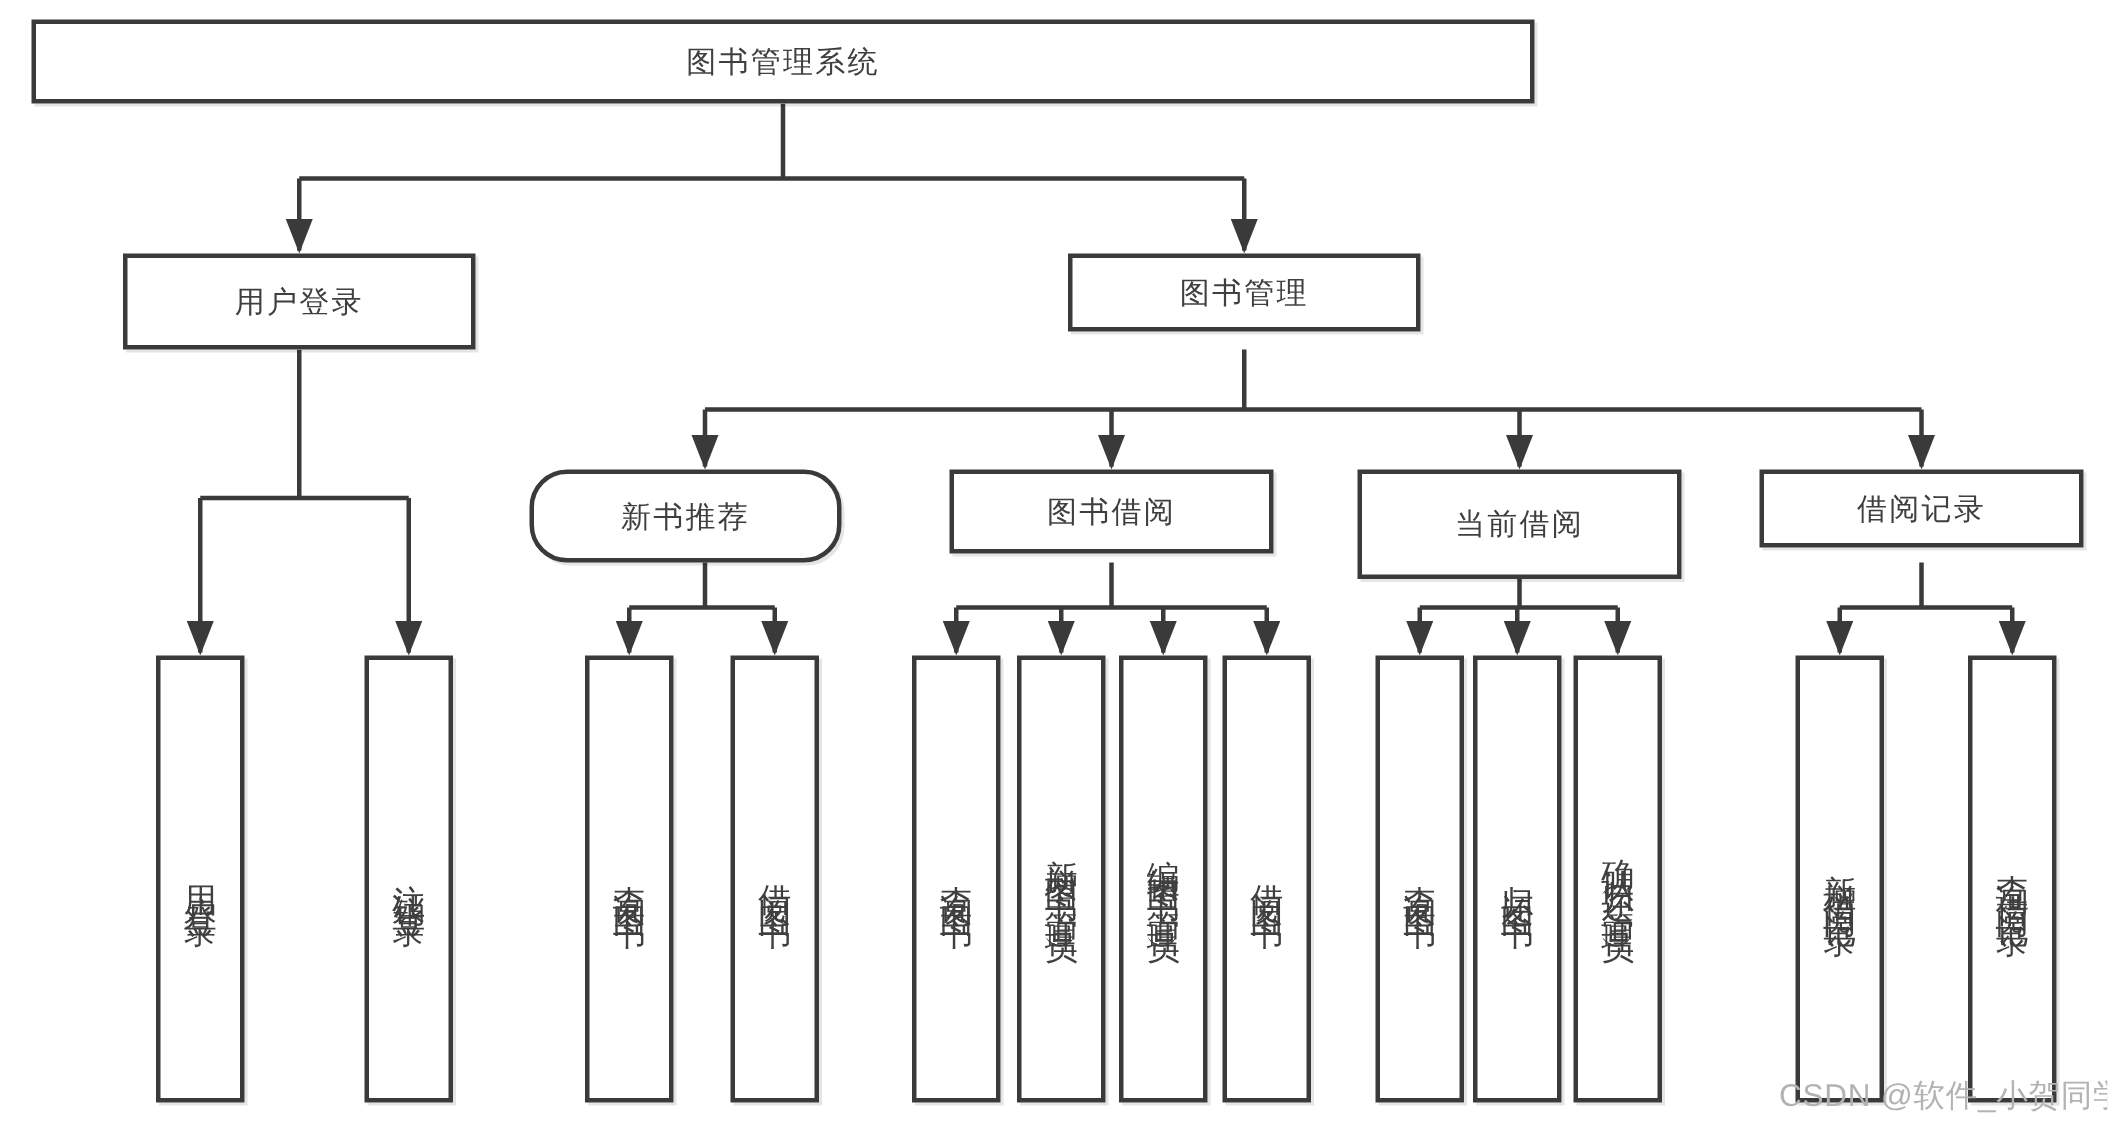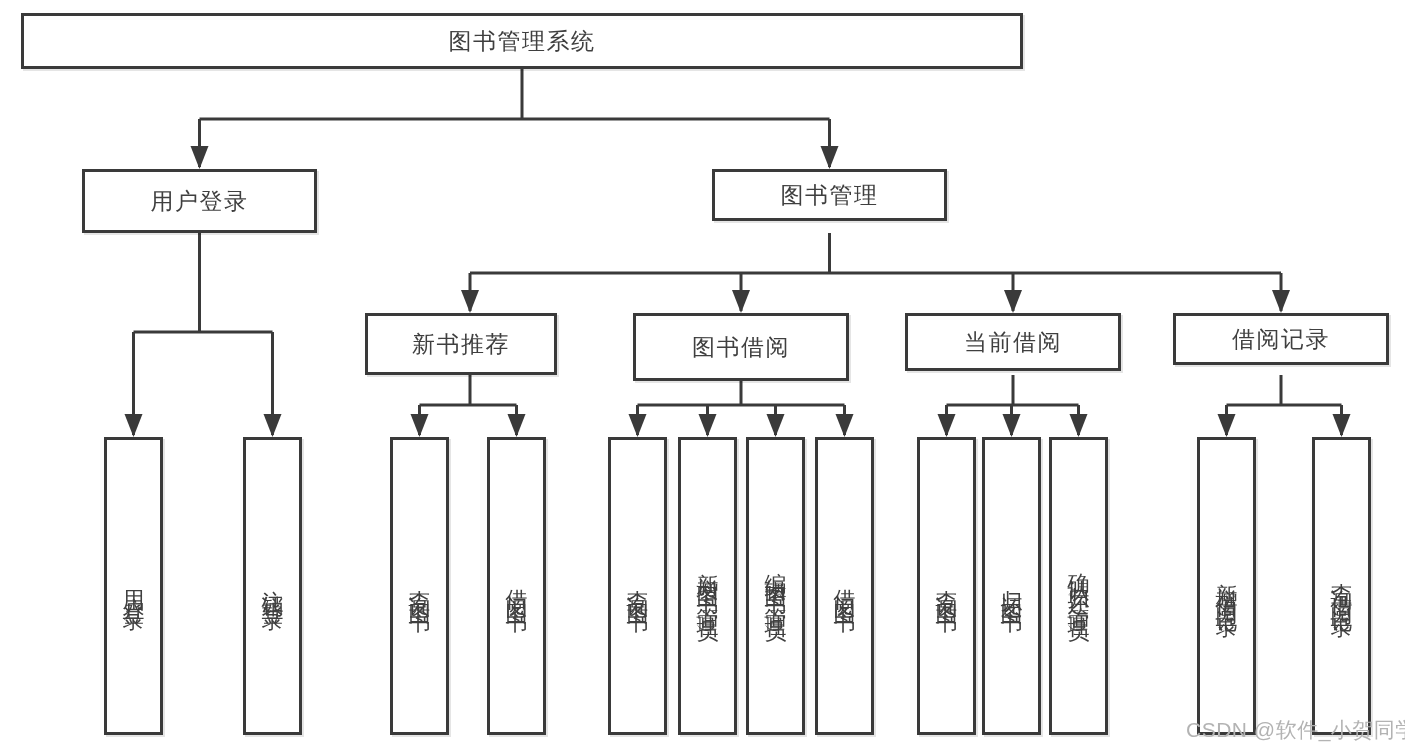--- a/index.html
+++ b/index.html
@@ -13,21 +13,21 @@
   #connectors path{stroke:var(--line,#3a3a3a);stroke-width:3;fill:none;}
   #connectors .ah{fill:var(--line,#3a3a3a);stroke:none;}
   .hnode,.vnode{
     position:absolute;box-sizing:border-box;background:#ffffff;
     border:3px solid var(--line,#3a3a3a);
     color:var(--text,#3f3f3f);
     display:flex;align-items:center;justify-content:center;
     z-index:1;
     box-shadow:2px 2px 0 rgba(0,0,0,0.10);
   }
-  .hnode{font-size:23px;letter-spacing:1.5px;}
+  .hnode{font-size:20px;letter-spacing:1.5px;}
   .vnode{
     writing-mode:vertical-rl;
     font-size:22px;letter-spacing:7px;line-height:1;
     text-align:center;
   }
   .watermark{
     position:absolute;z-index:5;
     color:var(--watermark,#b3b3b3);
     font-size:21px;letter-spacing:0.5px;
     white-space:nowrap;
@@ -95,23 +95,23 @@
     <use href="#ah" x="1078.5" y="437"></use>
     <use href="#ah" x="1226.5" y="437"></use>
     <use href="#ah" x="1341.5" y="437"></use>
   </svg>
 
   <div class="hnode" style="left:21px;top:13px;width:1002px;height:56px;">图书管理系统</div>
 
   <div class="hnode" style="left:82px;top:169px;width:235px;height:64px;">用户登录</div>
   <div class="hnode" style="left:712px;top:169px;width:235px;height:52px;">图书管理</div>
 
-  <div class="hnode" style="left:365px;top:313px;width:192px;height:62px;">新书推荐</div>
-  <div class="hnode" style="left:633px;top:313px;width:216px;height:68px;">图书借阅</div>
-  <div class="hnode" style="left:905px;top:313px;width:216px;height:58px;font-family:Liberation Mono, monospace;">当前借阅</div>
+  <div class="hnode" style="left:353px;top:313px;width:208px;height:62px;border-radius:25px;">新书推荐</div>
+  <div class="hnode" style="left:633px;top:313px;width:216px;height:56px;">图书借阅</div>
+  <div class="hnode" style="left:905px;top:313px;width:216px;height:73px;font-family:Liberation Mono, monospace;">当前借阅</div>
   <div class="hnode" style="left:1173px;top:313px;width:216px;height:52px;">借阅记录</div>
 
   <div class="vnode" style="left:104px;top:437px;width:59px;height:298px;">用户登录</div>
   <div class="vnode" style="left:243px;top:437px;width:59px;height:298px;">注销登录</div>
 
   <div class="vnode" style="left:390px;top:437px;width:59px;height:298px;">查询图书</div>
   <div class="vnode" style="left:487px;top:437px;width:59px;height:298px;">借阅图书</div>
 
   <div class="vnode" style="left:608px;top:437px;width:59px;height:298px;">查询图书</div>
   <div class="vnode" style="left:678px;top:437px;width:59px;height:298px;">新增图书（管理员）</div>

